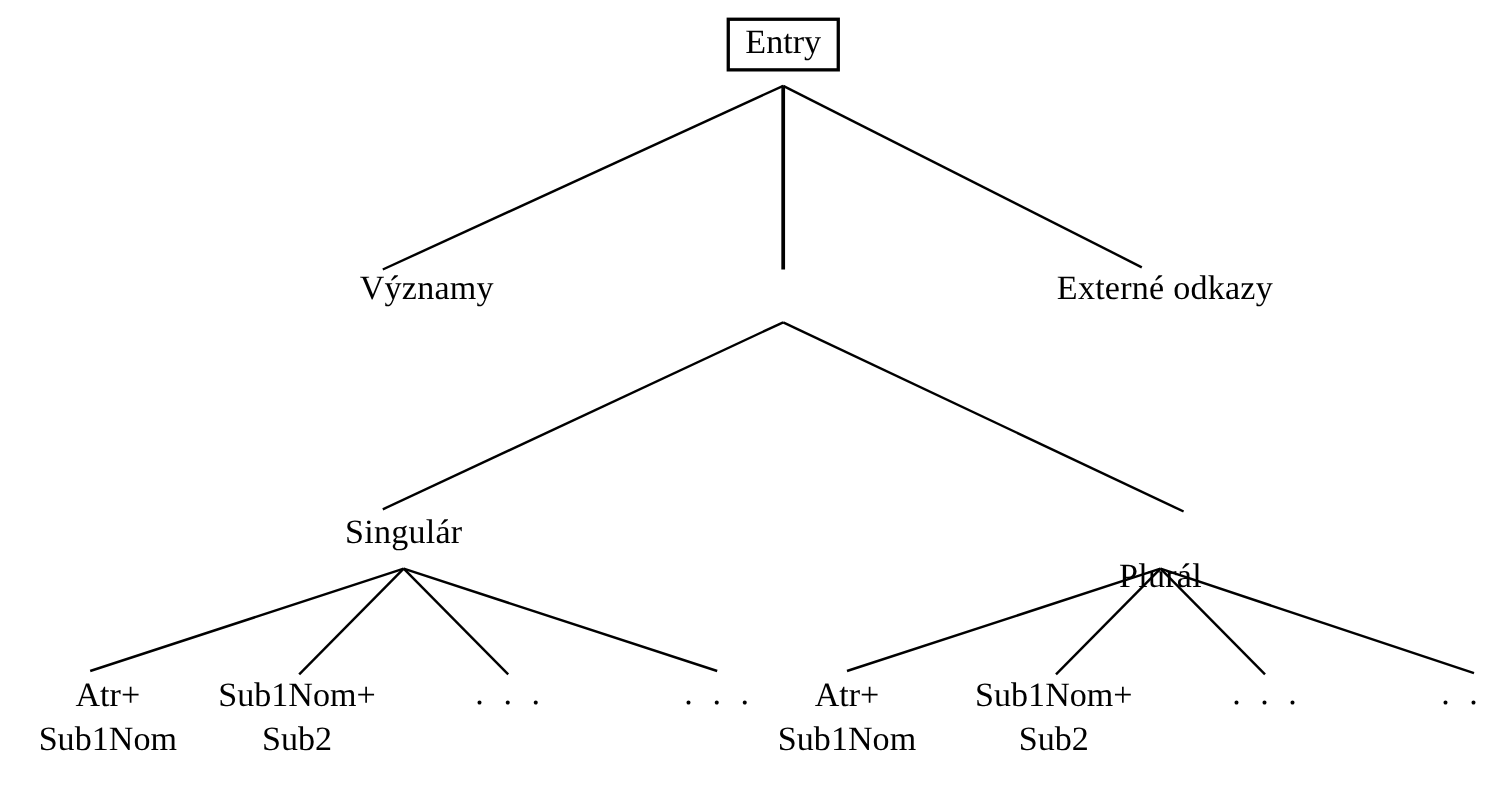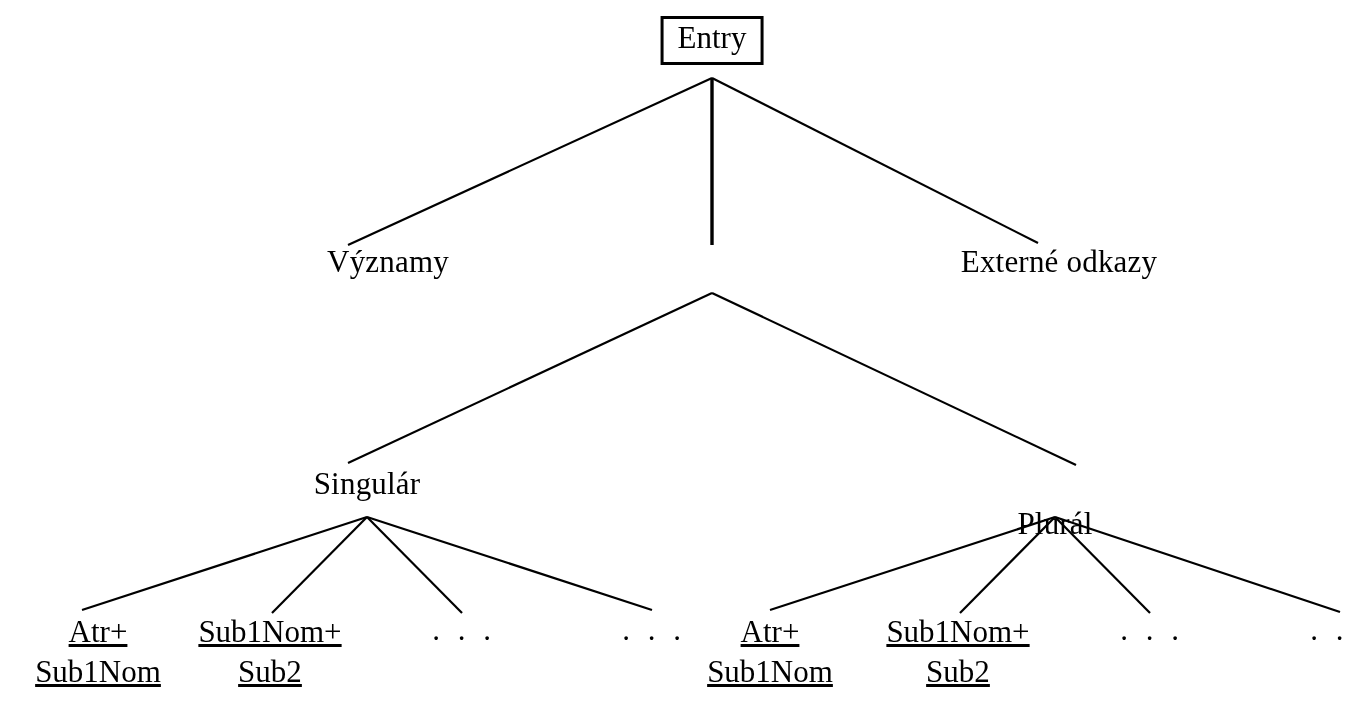--- a/index.html
+++ b/index.html
@@ -48,21 +48,20 @@
     text-align: center;
     box-sizing: border-box;
   }
   .leaf {
     position: absolute;
     transform: translateX(-50%);
     text-align: center;
     font-size: 31px;
     line-height: 1.28;
     white-space: nowrap;
-    text-decoration: underline;
   }
   .leaf .line2 {
     display: block;
   }
   .ellipsis {
     position: absolute;
     transform: translateX(-50%);
     font-size: 31px;
     letter-spacing: 5px;
     white-space: nowrap;

